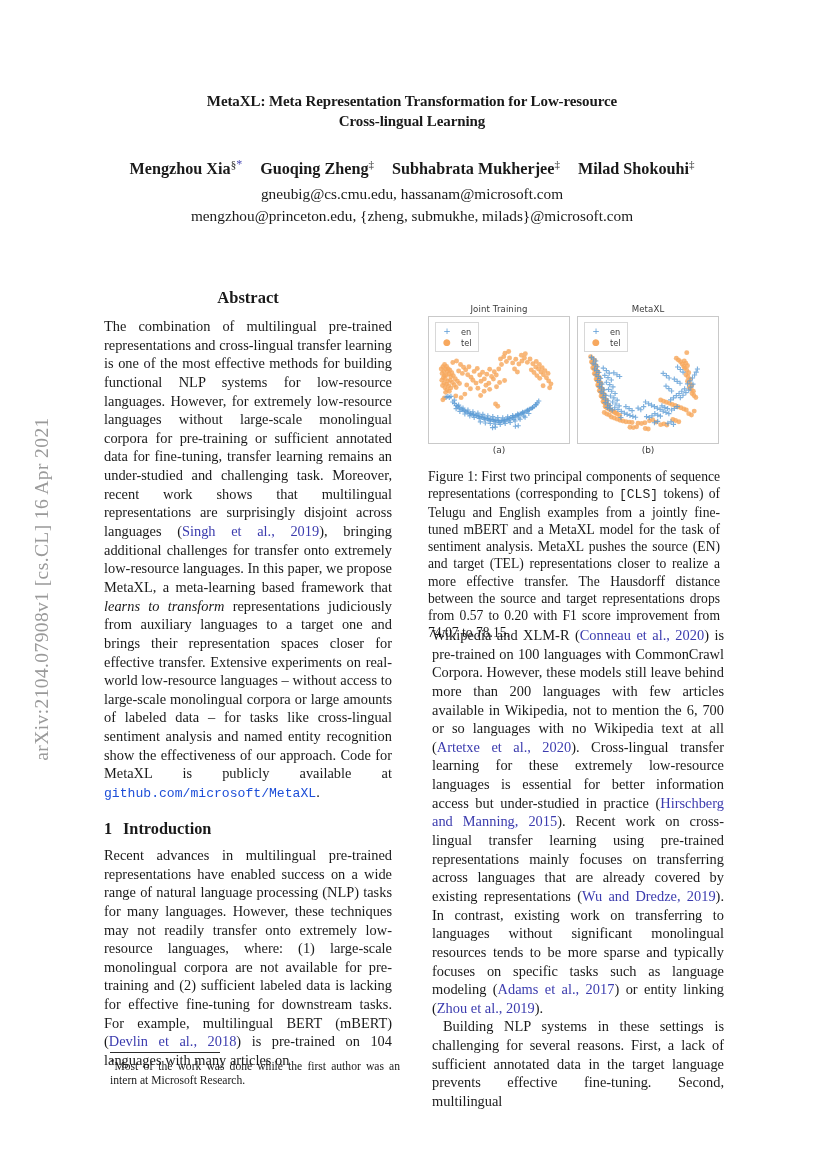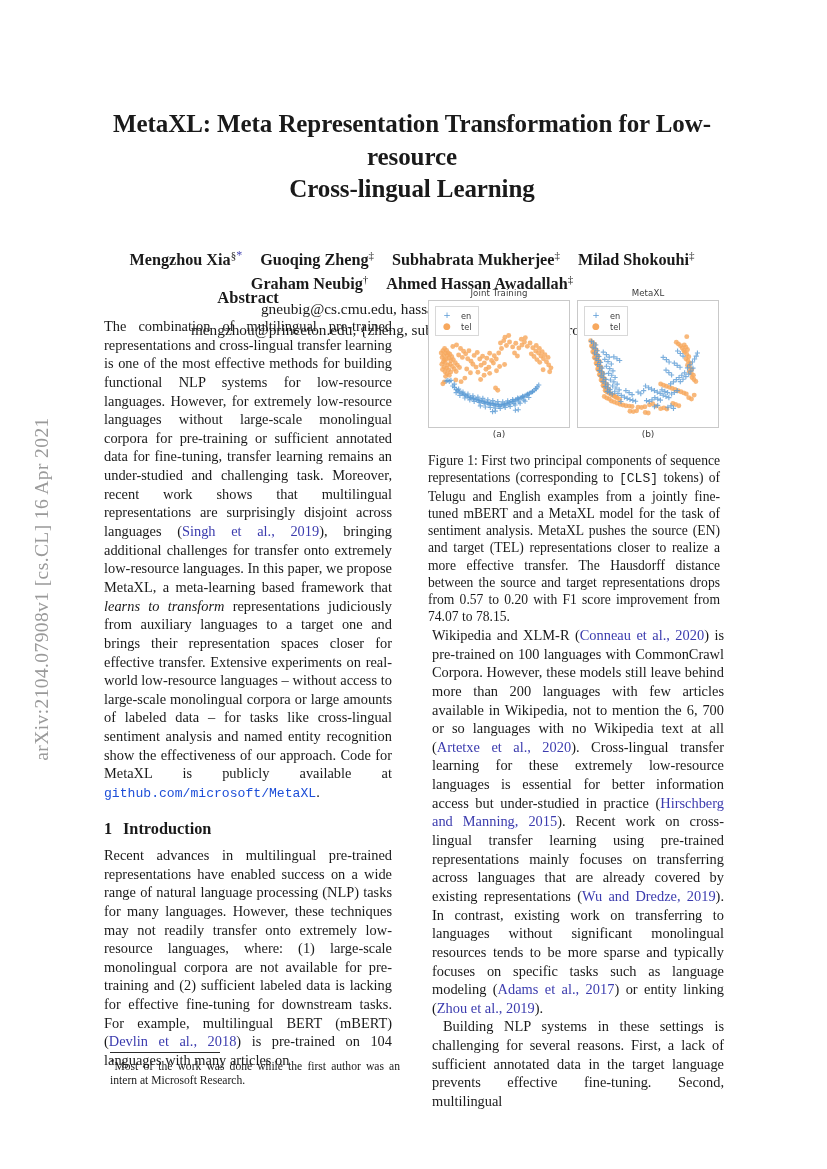--- a/index.html
+++ b/index.html
@@ -37,24 +37,24 @@
 
   
   .content {
     position: absolute;
     left: 92px;
     top: 0;
     width: 640px;
     height: 1169px;
   }
   .paper-title {
-    margin: 16px;
+    margin: 0;
     padding-top: 92px;
     text-align: center;
-    font-size: 25px;
+    font-size: 15px;
     font-weight: bold;
     line-height: 1.30;
     letter-spacing: -0.1px;
   }
   .authors {
     margin: 0;
     padding-top: 25px;
     text-align: center;
     font-size: 16.2px;
     font-weight: bold;
@@ -165,21 +165,21 @@
     position: absolute;
     left: 336px;
     top: 0px;
     width: 292px;
   }
   .plots {
     display: flex;
     gap: 7px;
     width: 292px;
   }
-  .plot-wrap { width: 142px; }
+  .plot-wrap { width: 142px; margin-top: 16px; }
   .plot-title {
     text-align: center;
     font-family: "DejaVu Sans", sans-serif;
     font-size: 8.6px;
     color: #3a3a3a;
     margin-bottom: 2px;
     letter-spacing: 0.1px;
   }
   .plot-frame {
     position: relative;
@@ -252,23 +252,20 @@
   <div class="content">
 
     <h1 class="paper-title">
       <span>MetaXL: Meta Representation Transformation for Low-resource</span><br>
       <span>Cross-lingual Learning</span>
     </h1>
 
     <div class="authors">
       <div>
         <span><span>Mengzhou Xia</span><span class="aff-mark">§</span><span class="star-mark">*</span></span><span class="author-sep"></span><span><span>Guoqing Zheng</span><span class="aff-mark">‡</span></span><span class="author-sep"></span><span><span>Subhabrata Mukherjee</span><span class="aff-mark">‡</span></span><span class="author-sep"></span><span><span>Milad Shokouhi</span><span class="aff-mark">‡</span></span>
-      </div>
-      <div>
-        <span><span>Graham Neubig</span><span class="aff-mark">†</span></span><span class="author-sep"></span><span><span>Ahmed Hassan Awadallah</span><span class="aff-mark">‡</span></span>
       </div>
     </div>
 
 
     <div class="emails">
       <div>gneubig@cs.cmu.edu, hassanam@microsoft.com</div>
       <div>mengzhou@princeton.edu, {zheng, submukhe, milads}@microsoft.com</div>
     </div>
 
     <div class="columns">

